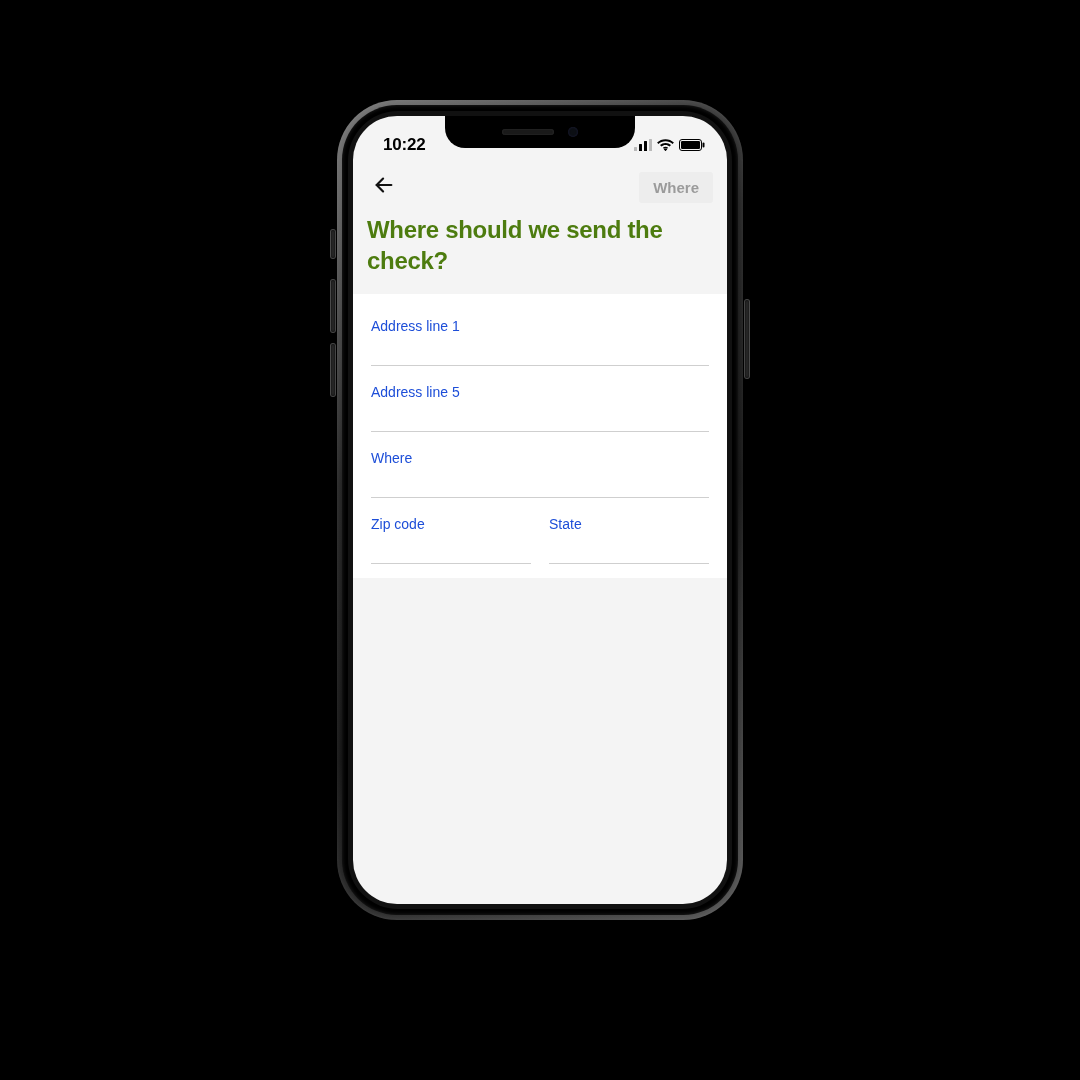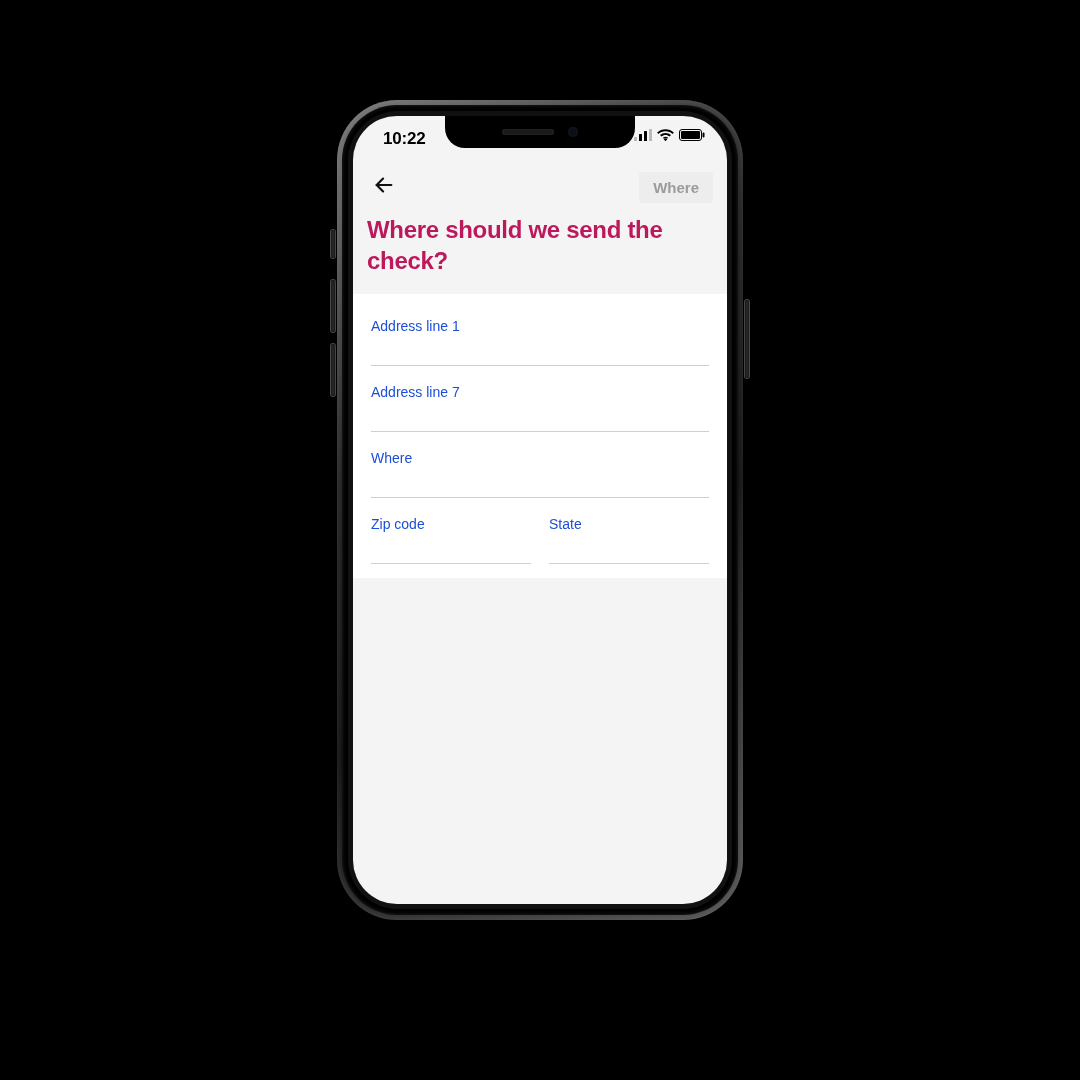--- a/index.html
+++ b/index.html
@@ -73,21 +73,21 @@
   }
   .camera {
     width:10px; height:10px; border-radius:50%; background:#0c0f14;
     box-shadow: inset 0 0 2px #224;
     margin-left:4px;
   }
 
   
   .statusbar {
     position:absolute; top:0; left:0; right:0; height:44px;
-    display:flex; align-items:flex-start; justify-content:space-between;
+    display:flex; align-items:center; justify-content:space-between;
     padding: 5px 22px 0 30px;
     font-weight:600; font-size:17px; color:#000; letter-spacing:-.2px;
     z-index:4;
   }
   .status-left { padding-top:8px; }
   .status-right { display:flex; align-items:center; gap:5px; padding-top:8px;}
   .status-right svg { display:block; }
 
   
   .app {
@@ -107,21 +107,21 @@
     width:34px; height:34px; display:flex; align-items:center; justify-content:center;
     cursor:pointer;
   }
   .next-btn {
     background:#ededed; color:#9b9b9b;
     font-weight:600; font-size:15px;
     padding: 7px 14px; border-radius:3px;
     cursor:default;
   }
   .page-title {
-    font-size:24px; line-height:1.3; font-weight:800; color:#be185d;
+    font-size:24px; line-height:1.3; font-weight:800; color:#4d7c0f;
     letter-spacing:-.3px;
     margin-top:10px; padding-right:30px;
   }
 
   .form-card {
     background:#fff;
     padding: 12px 18px 8px 18px;
   }
   .field {
     padding-top: 12px;
@@ -214,21 +214,21 @@
             </div>
 
             <div class="form-card">
 
               <div class="field">
                 <div class="field-label">Address line 1</div>
                 <input class="field-input" type="text" value="" style="">
               </div>
 
               <div class="field">
-                <div class="field-label">Address line 7</div>
+                <div class="field-label">Address line 5</div>
                 <input class="field-input" type="text" value="" style="">
               </div>
 
               <div class="field">
                 <div class="field-label">Where</div>
                 <input class="field-input" type="text" value="" style="">
               </div>
 
               <div class="field-row">
                 <div class="field">

